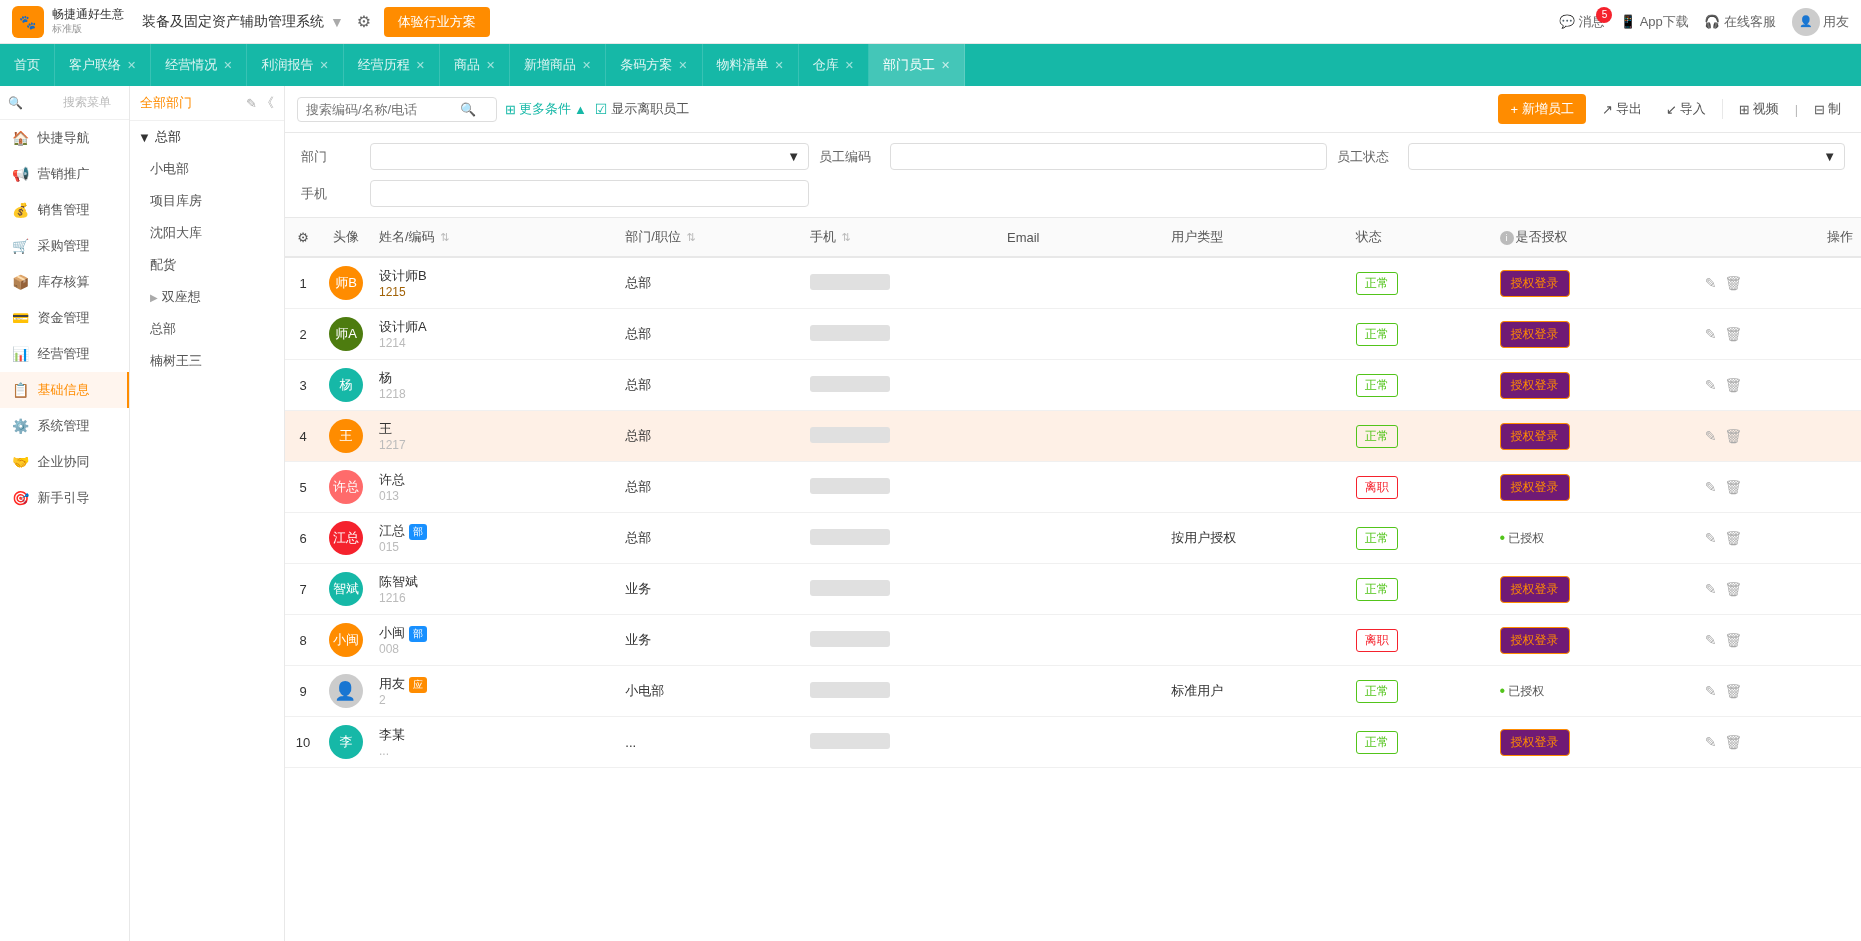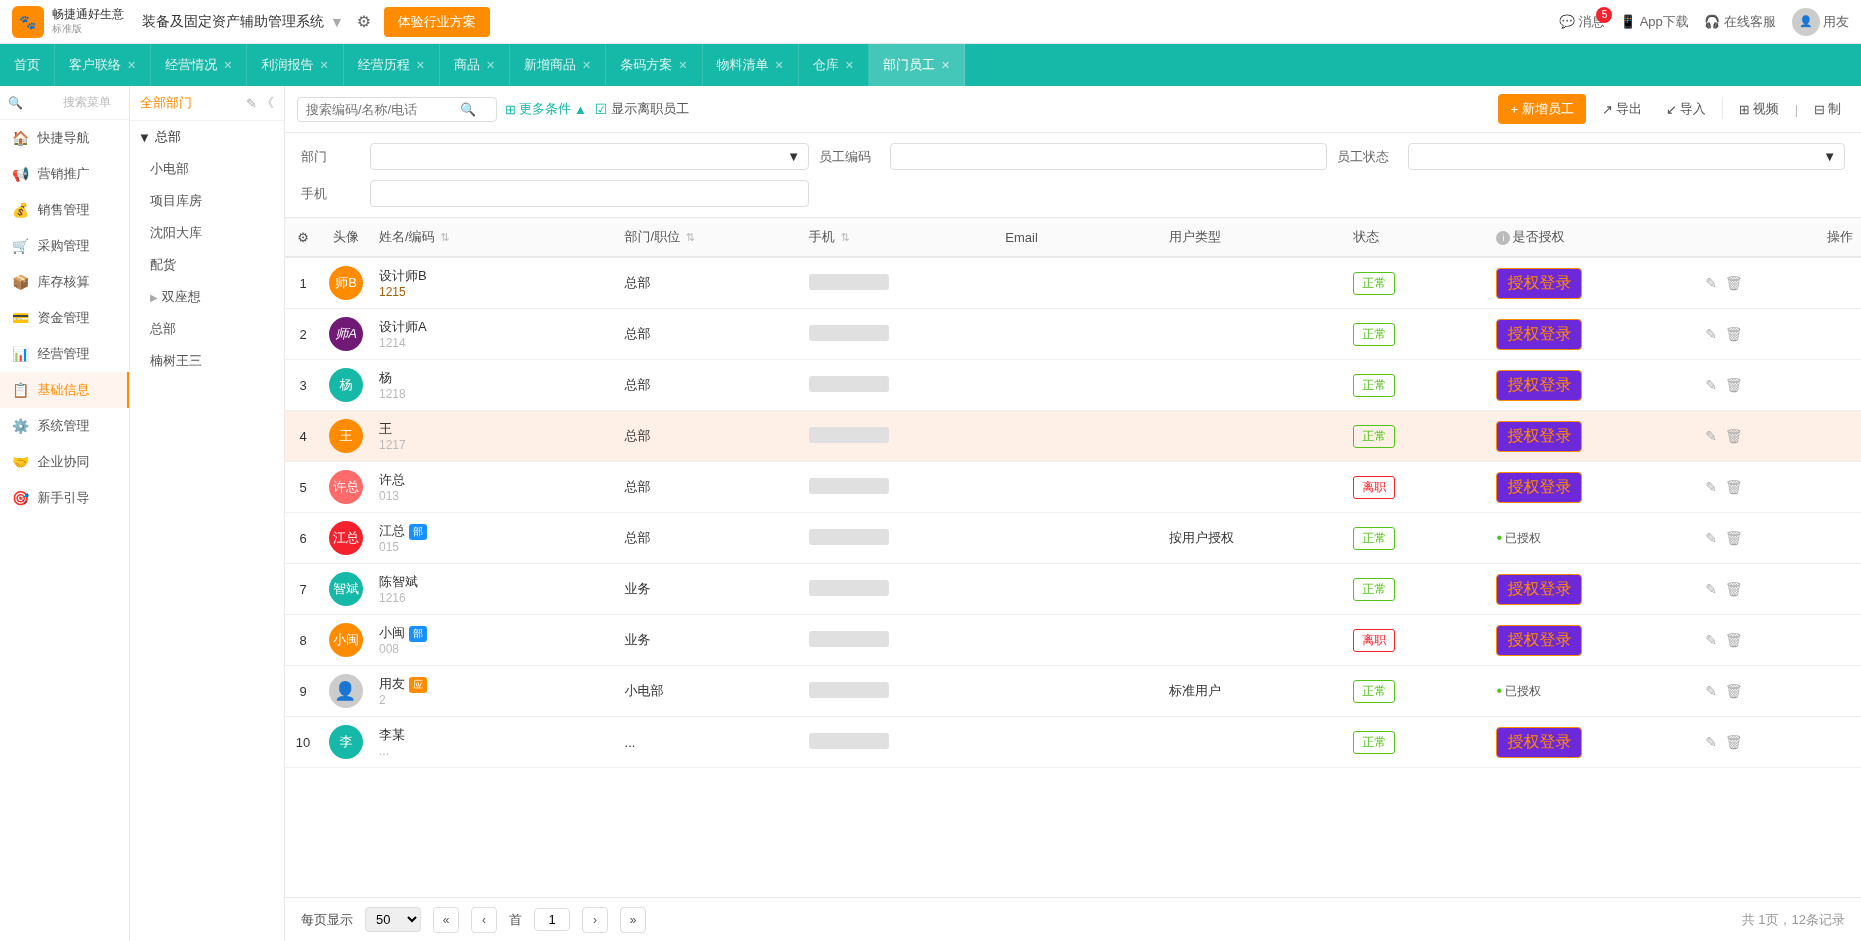--- a/index.html
+++ b/index.html
@@ -246,22 +246,22 @@
     }
     .status-resigned {
       display: inline-block; padding: 2px 8px;
       border: 1px solid #f5222d; color: #f5222d;
       border-radius: 3px; font-size: 12px;
     }
 
     
     .auth-btn {
       border: 1px solid #ff8c00; color: #ff8c00;
-      background: #6d28d9; border-radius: 4px;
-      padding: 4px 10px; cursor: pointer; font-size: 16px;
+      background: #701a75; border-radius: 4px;
+      padding: 4px 10px; cursor: pointer; font-size: 12px;
     }
     .auth-granted { color: #555; font-size: 12px; display: flex; align-items: center; gap: 3px; }
     .dot-green { color: #52c41a; font-size: 16px; }
 
     
     .action-icons { display: flex; gap: 8px; align-items: center; }
     .action-icon { color: #aaa; cursor: pointer; font-size: 14px; }
 
     
     .blurred {
@@ -577,21 +577,21 @@
               <td class="col-action">
                 <div class="action-icons">
     <span class="action-icon" title="编辑">✎</span>
     <span class="action-icon" title="删除">🗑</span>
   </div>
               </td>
             </tr>
             <tr>
               <td style="text-align: center;">2</td>
               <td style="text-align: center;">
-                <div class="avatar" style="background:#701a75;font-style:italic;">师A</div>
+                <div class="avatar" style="background:#4d7c0f;">师A</div>
               </td>
               <td>
                 <div><span>设计师A</span></div>
                 <div style="color:#bbb;font-size:12px;">1214</div>
               </td>
               <td>总部</td>
               <td><span class="blurred"></span></td>
               <td></td>
               <td></td>
               <td><span class="status-normal">正常</span></td>
@@ -780,30 +780,15 @@
                 <div class="action-icons">
     <span class="action-icon" title="编辑">✎</span>
     <span class="action-icon" title="删除">🗑</span>
   </div>
               </td>
             </tr>
           </tbody>
       </table>
     </div>
 
-    <div class="pagination-bar">
-      <span>每页显示</span>
-      <select class="page-size-select">
-        <option>50</option>
-        <option>20</option>
-        <option>100</option>
-      </select>
-      <button class="page-btn">«</button>
-      <button class="page-btn">‹</button>
-      <span>首</span>
-      <input class="page-input" type="text" value="1" style="">
-      <button class="page-btn">›</button>
-      <button class="page-btn">»</button>
-      <span class="pagination-info">共 1页，12条记录</span>
-    </div>
 
   </div>
 </div>
 
 </body></html>

